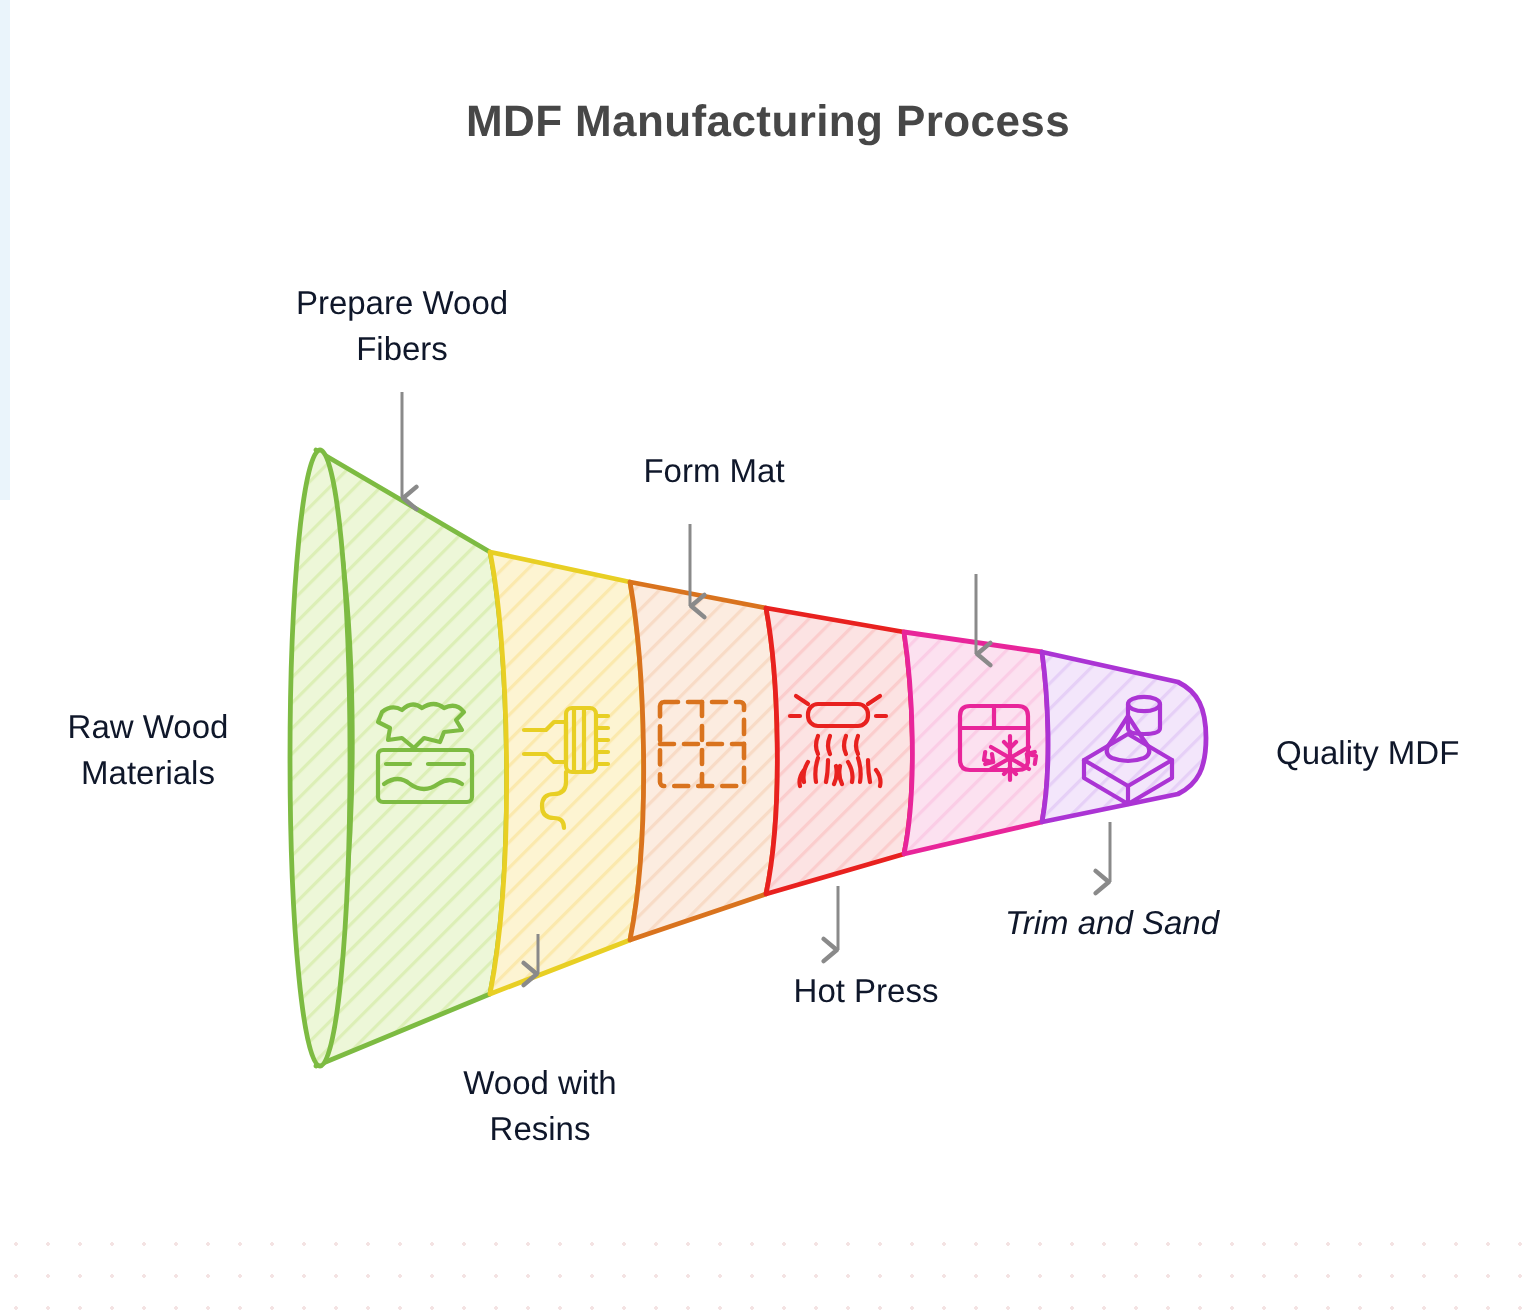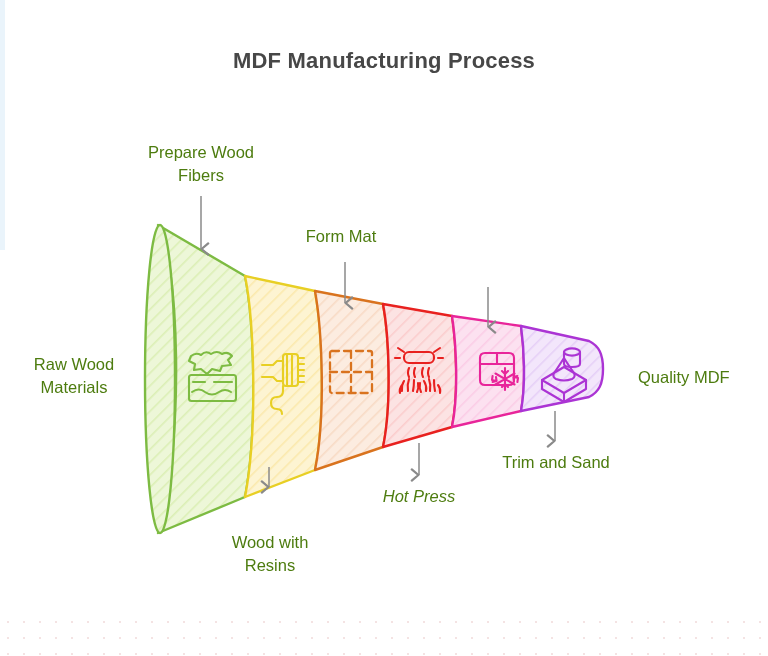--- a/index.html
+++ b/index.html
@@ -44,21 +44,21 @@
     width: 768px;
     text-align: center;
     font-size: 22px;
     font-weight: bold;
     color: #474747;
     letter-spacing: .2px;
   }
   .lbl {
     position: absolute;
     font-size: 16.5px;
-    color: #4d7c0f;
+    color: #0f172a;
     line-height: 1.42;
     white-space: pre-line;
   }
   .lbl.c { text-align: center; }
   .lbl.r { text-align: center; }
   .lbl.l { text-align: left; }
   svg.funnel {
     position: absolute;
     left: 0; top: 0;
   }
@@ -193,22 +193,22 @@
 
   <div class="lbl r" style="left:14px; top:353px; width:120px;">Raw Wood
 Materials</div>
 
   <div class="lbl c" style="left:118px; top:141px; width:166px;">Prepare Wood
 Fibers</div>
 
   <div class="lbl c" style="left:188px; top:531px; width:164px;">Wood with
 Resins</div>
 
-  <div class="lbl c" style="left:271px; top:225px; width:140px;">Form Mat</div>
-
-  <div class="lbl c" style="left:349px; top:485px; width:140px;font-style:italic;">Hot Press</div>
-
-
-  <div class="lbl c" style="left:475px; top:451px; width:162px;">Trim and Sand</div>
+  <div class="lbl c" style="left:287px; top:225px; width:140px;">Form Mat</div>
+
+  <div class="lbl c" style="left:363px; top:485px; width:140px;">Hot Press</div>
+
+
+  <div class="lbl c" style="left:475px; top:451px; width:162px;font-style:italic;">Trim and Sand</div>
 
   <div class="lbl l" style="left:638px; top:366px; width:150px;">Quality MDF</div>
 
 </div>
 
 </body></html>

